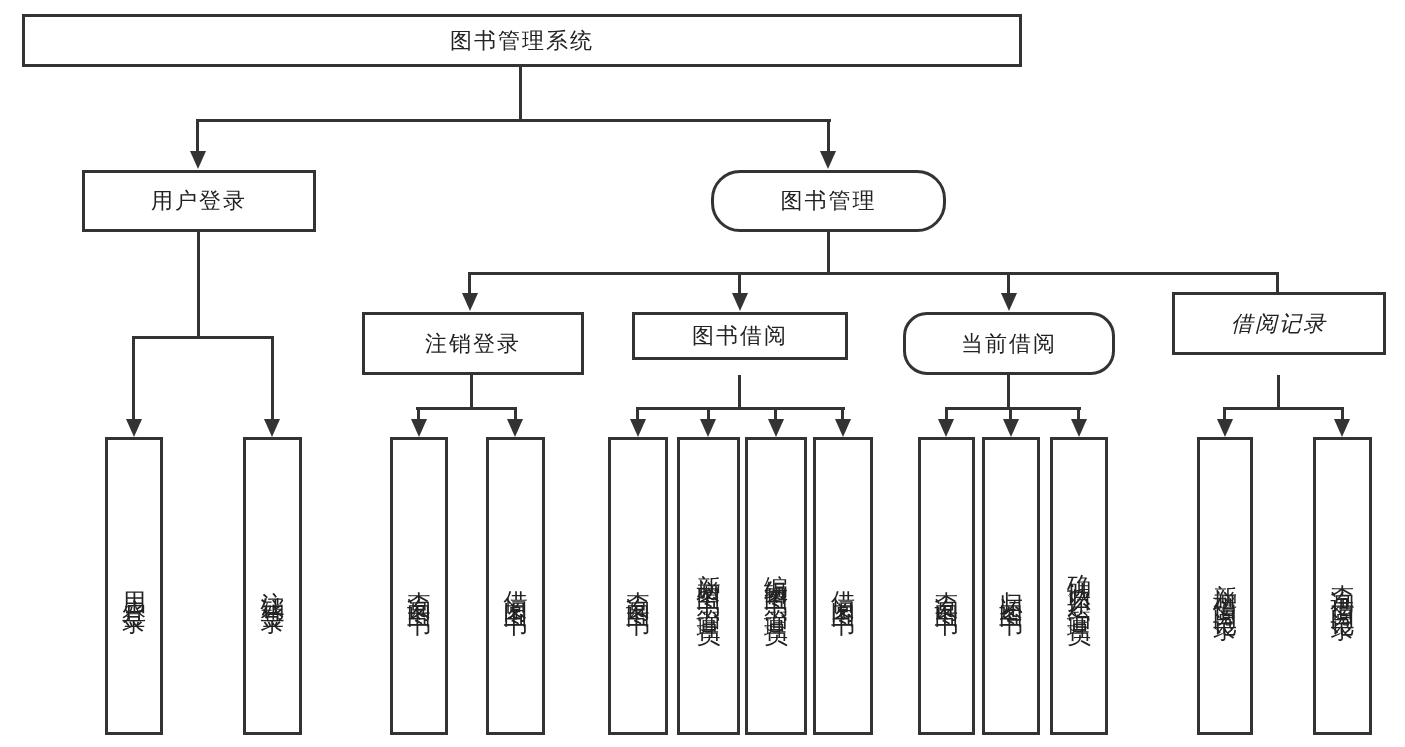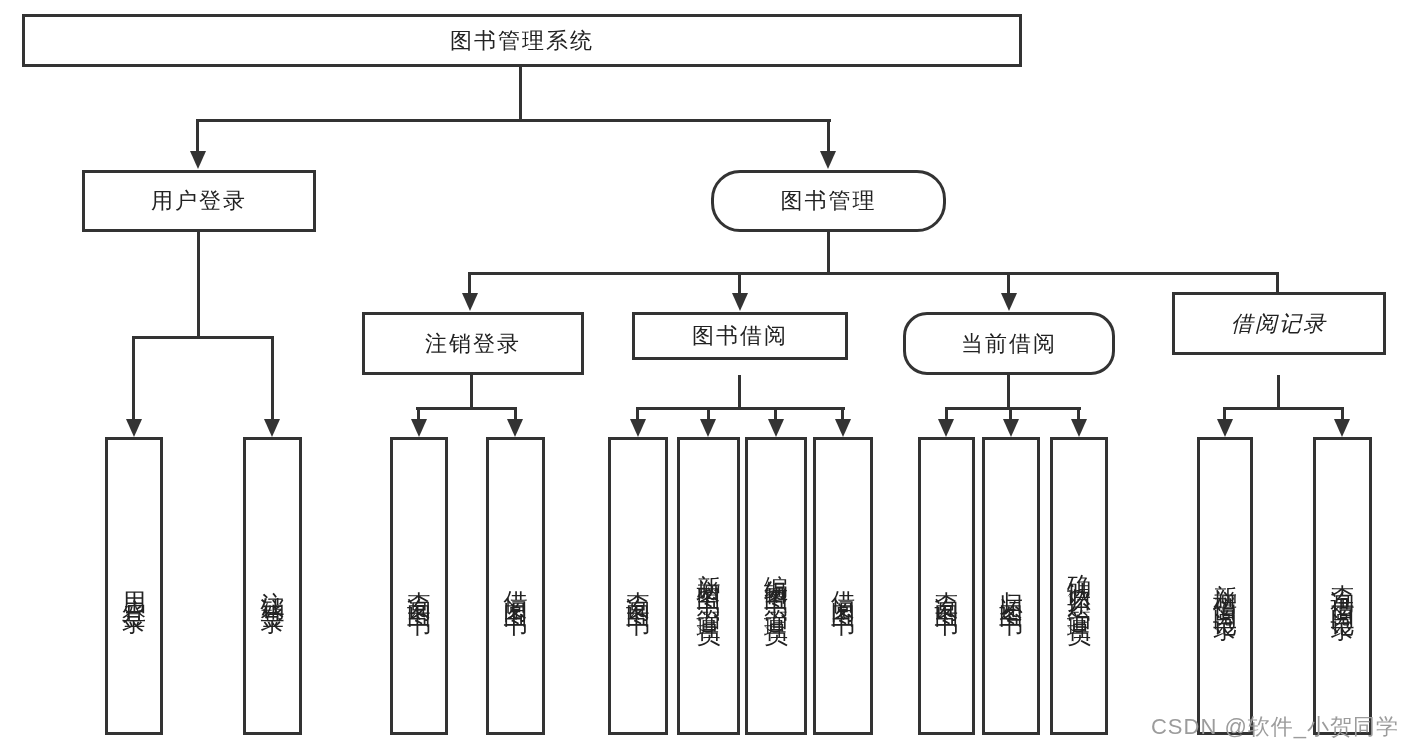--- a/index.html
+++ b/index.html
@@ -151,15 +151,14 @@
   <div class="vl" style="left:1077px;top:407px;height:13px;"></div>
   <div class="ar" style="left:1071px;top:419px;"></div>
 
   <div class="vl" style="left:1277px;top:375px;height:32px;"></div>
   <div class="hl" style="left:1223px;top:407px;width:121px;"></div>
   <div class="vl" style="left:1223px;top:407px;height:13px;"></div>
   <div class="ar" style="left:1217px;top:419px;"></div>
   <div class="vl" style="left:1341px;top:407px;height:13px;"></div>
   <div class="ar" style="left:1334px;top:419px;"></div>
 
-  <div class="wm" style="right:6px;top:712px;">CSDN @软件_小贺同学</div>
 
 </div>
 
 </body></html>

